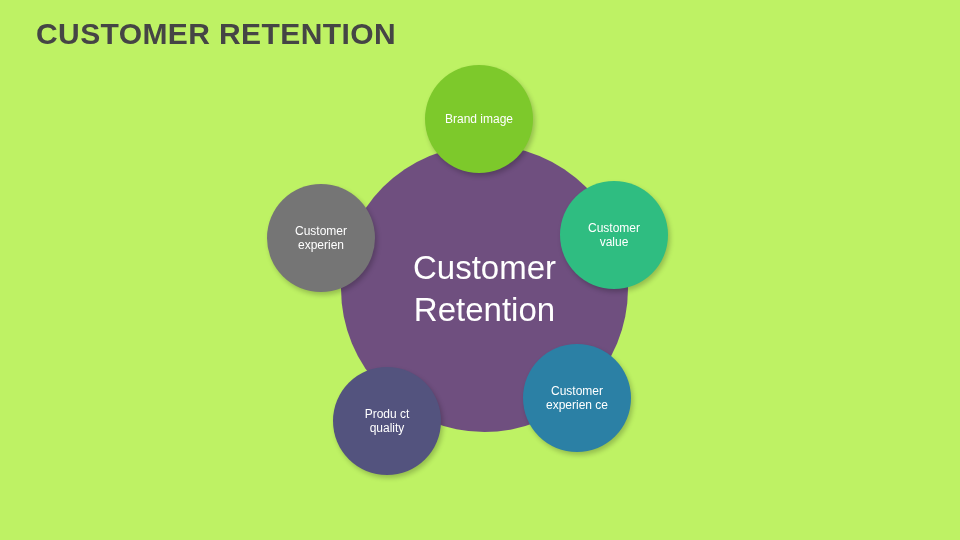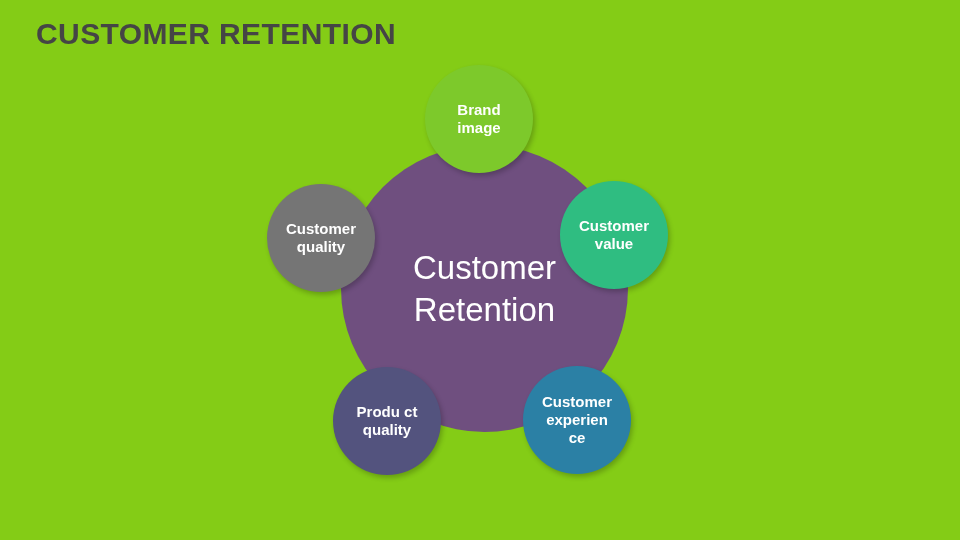--- a/index.html
+++ b/index.html
@@ -11,21 +11,21 @@
     width: 960px;
     height: 540px;
     background: #f1f1f1;
     font-family: "Liberation Sans", sans-serif;
     overflow: hidden;
   }
   .slide {
     position: relative;
     width: 960px;
     height: 540px;
-    background: #84cc16;
+    background: #bef264;
   }
   .slide-title {
     position: absolute;
     left: 36px;
     top: 17px;
     font-size: 30px;
     font-weight: bold;
     color: #454545;
     letter-spacing: 0.4px;
     white-space: nowrap;
@@ -66,22 +66,22 @@
     line-height: 1.25;
     width: 210px;
     font-weight: 400;
   }
   
   .node-sat {
     z-index: 3;
     box-shadow: 2px 3px 5px rgba(0,0,0,0.22);
   }
   .node-sat .node-label {
-    font-size: 15px;
-    font-weight: bold;
+    font-size: 12px;
+    font-weight: normal;
     width: 78px;
   }
   .node-brand {
     left: 425px;
     top: 65px;
     width: 108px;
     height: 108px;
     background: #7dc92b;
   }
   .node-value {
@@ -100,21 +100,21 @@
   }
   .node-quality {
     left: 333px;
     top: 367px;
     width: 108px;
     height: 108px;
     background: #53537e;
   }
   .node-experience {
     left: 523px;
-    top: 366px;
+    top: 344px;
     width: 108px;
     height: 108px;
     background: #2b80a5;
   }
 </style>
 </head>
 <body>
 
 <div class="slide">
 
@@ -128,21 +128,21 @@
 
     <div class="node node-sat node-brand">
       <span class="node-label">Brand image</span>
     </div>
 
     <div class="node node-sat node-value">
       <span class="node-label">Customer value</span>
     </div>
 
     <div class="node node-sat node-loyalty">
-      <span class="node-label">Customer quality</span>
+      <span class="node-label">Customer experien</span>
     </div>
 
     <div class="node node-sat node-quality">
       <span class="node-label">Produ ct quality</span>
     </div>
 
     <div class="node node-sat node-experience">
       <span class="node-label">Customer experien ce</span>
     </div>
 

